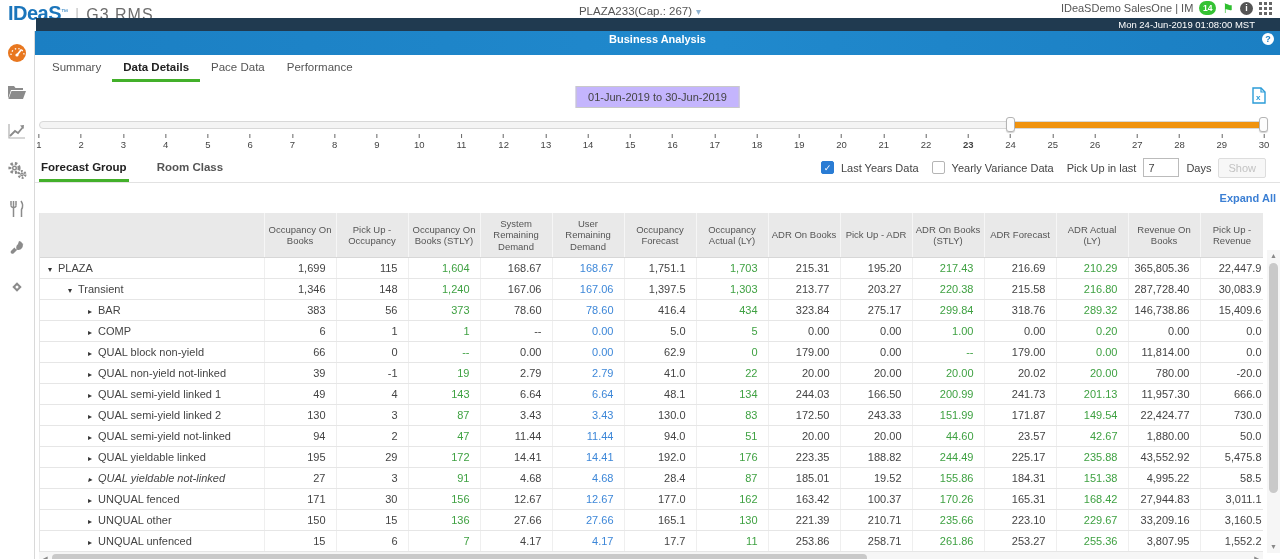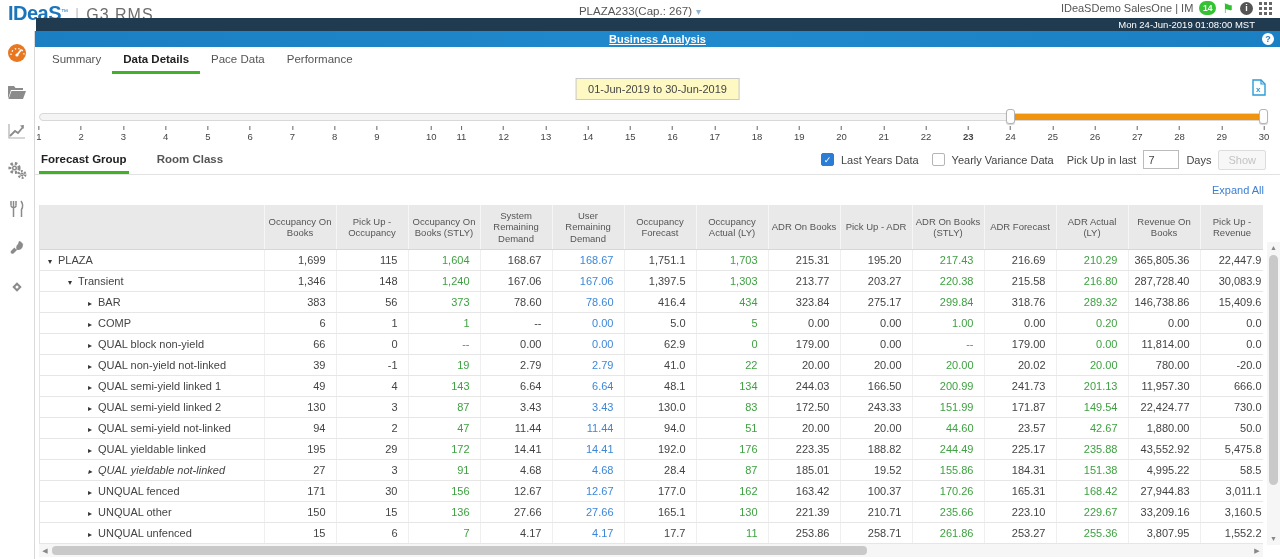--- a/index.html
+++ b/index.html
@@ -26,34 +26,34 @@
     color:#fff; font-size:9.5px; line-height:13px; text-align:right; padding-right:25px; }
 
   
   .body-row { display:flex; height:528px; }
   .sidebar { width:36px; border-right:1px solid #d9d9d9; background:#fff; padding-top:12px;
     display:flex; flex-direction:column; align-items:center; gap:19px; }
   .side-icon { width:22px; height:20px; display:flex; align-items:center; justify-content:center; cursor:pointer; }
   .main { flex:1; position:relative; background:#fff; }
 
   
-  .bluebar { height:16px; background:linear-gradient(90deg,var(--header-blue),#2089cd 55%,var(--header-blue));
-    color:#fff; text-align:center; font-size:11px; line-height:16px; font-weight:bold; position:relative;text-decoration:underline; }
+  .bluebar { height:24px; background:linear-gradient(90deg,var(--header-blue),#2089cd 55%,var(--header-blue));
+    color:#fff; text-align:center; font-size:11px; line-height:16px; font-weight:bold; position:relative; }
   .help-circle { position:absolute; right:6px; top:2px; width:12px; height:12px; border-radius:50%;
     background:#fff; color:var(--header-blue); font-size:9px; font-weight:bold; line-height:12px; text-align:center; }
 
   
   .tabs { height:27px; display:flex; align-items:stretch; padding-left:6px; }
   .tab { padding:6px 11px 5px; font-size:11.5px; color:#555; border-bottom:3px solid transparent; cursor:pointer; }
   .tab.active { color:#222; font-weight:bold; border-bottom-color:var(--green-accent); }
 
   
   .daterow { height:33px; position:relative; }
   .datebox { position:absolute; left:50%; transform:translateX(-50%); top:4px; border:1px solid #c9c9c9;
-    background:#fef9c3; padding:4px 12px; font-size:11px; color:#444; }
+    background:#c4b5fd; padding:4px 12px; font-size:11px; color:#444; }
   .excel-btn { position:absolute; right:14px; top:5px; cursor:pointer; }
 
   
   .sliderzone { position:relative; height:38px; margin:0 16px 0 4px; }
   .track { position:absolute; left:0; right:0; top:6px; height:8px; background:#f4f4f4;
     border:1px solid #d8d8d8; border-radius:4px; }
   .range { position:absolute; top:0; bottom:0; background:var(--orange); }
   .handle { position:absolute; top:2px; width:9px; height:15px; background:#fdfdfd;
     border:1px solid #b4b4b4; border-radius:3px; box-shadow:0 1px 1px rgba(0,0,0,.18); z-index:2; }
   .ticks { position:absolute; left:0; right:0; top:19px; height:18px; }
@@ -69,21 +69,21 @@
   .controls { margin-left:auto; display:flex; align-items:center; gap:7px; font-size:11px; color:#444; }
   .checkbox { width:13px; height:13px; border:1px solid #b5b5b5; border-radius:2px; background:#fff;
     font-size:9px; line-height:12px; text-align:center; color:#fff; cursor:pointer; }
   .checkbox.checked { background:var(--checkbox-blue); border-color:var(--checkbox-blue); }
   .ctl-label { margin-right:6px; }
   .pickup-input { width:36px; height:19px; border:1px solid #bbb; font-size:11px; padding:0 4px;
     color:#444; font-family:"Liberation Sans",sans-serif; }
   .show-btn { background:#f7f7f7; border:1px solid #ddd; color:#c3c3c3; font-size:11px;
     padding:3px 9px; border-radius:2px; }
 
-  .expandrow { height:30px; display:flex; justify-content:flex-end; align-items:center; padding-right:16px; }
+  .expandrow { height:30px; display:flex; justify-content:flex-end; align-items:center; padding-right:4px;font-weight:bold; }
   .expand-link { color:var(--link-blue); font-size:11px; cursor:pointer; }
 
   
   .tablewrap { position:relative; margin-left:4px; width:1241px; height:352px; }
   .tableclip { width:1224px; height:352px; overflow:hidden; border-left:1px solid #e4e4e4; }
   table { border-collapse:collapse; table-layout:fixed; width:1224px; }
   thead th { background:#e9e9e9; font-size:9.5px; font-weight:normal; color:#555; line-height:1.2;
     padding:5px 2px; border-right:1px solid #f6f6f6; border-bottom:1px solid #d7d7d7;
     height:37px; vertical-align:middle; text-align:center; }
   tbody td { font-size:11px; color:#444; border-bottom:1px solid #e6e6e6; border-right:1px solid #efefef;
@@ -230,21 +230,21 @@
       <div class="ticks" id="slider-ticks">
           <div class="tick" style="left: 0%;">1</div>
           <div class="tick" style="left: 3.44828%;">2</div>
           <div class="tick" style="left: 6.89655%;">3</div>
           <div class="tick" style="left: 10.3448%;">4</div>
           <div class="tick" style="left: 13.7931%;">5</div>
           <div class="tick" style="left: 17.2414%;">6</div>
           <div class="tick" style="left: 20.6897%;">7</div>
           <div class="tick" style="left: 24.1379%;">8</div>
           <div class="tick" style="left: 27.5862%;">9</div>
-          <div class="tick" style="left: 31.0345%; margin-left: 12px;">10</div>
+          <div class="tick" style="left: 31.0345%;">10</div>
           <div class="tick" style="left: 34.4828%;">11</div>
           <div class="tick" style="left: 37.931%;">12</div>
           <div class="tick" style="left: 41.3793%;">13</div>
           <div class="tick" style="left: 44.8276%;">14</div>
           <div class="tick" style="left: 48.2759%;">15</div>
           <div class="tick" style="left: 51.7241%;">16</div>
           <div class="tick" style="left: 55.1724%;">17</div>
           <div class="tick" style="left: 58.6207%;">18</div>
           <div class="tick" style="left: 62.069%;">19</div>
           <div class="tick" style="left: 65.5172%;">20</div>

